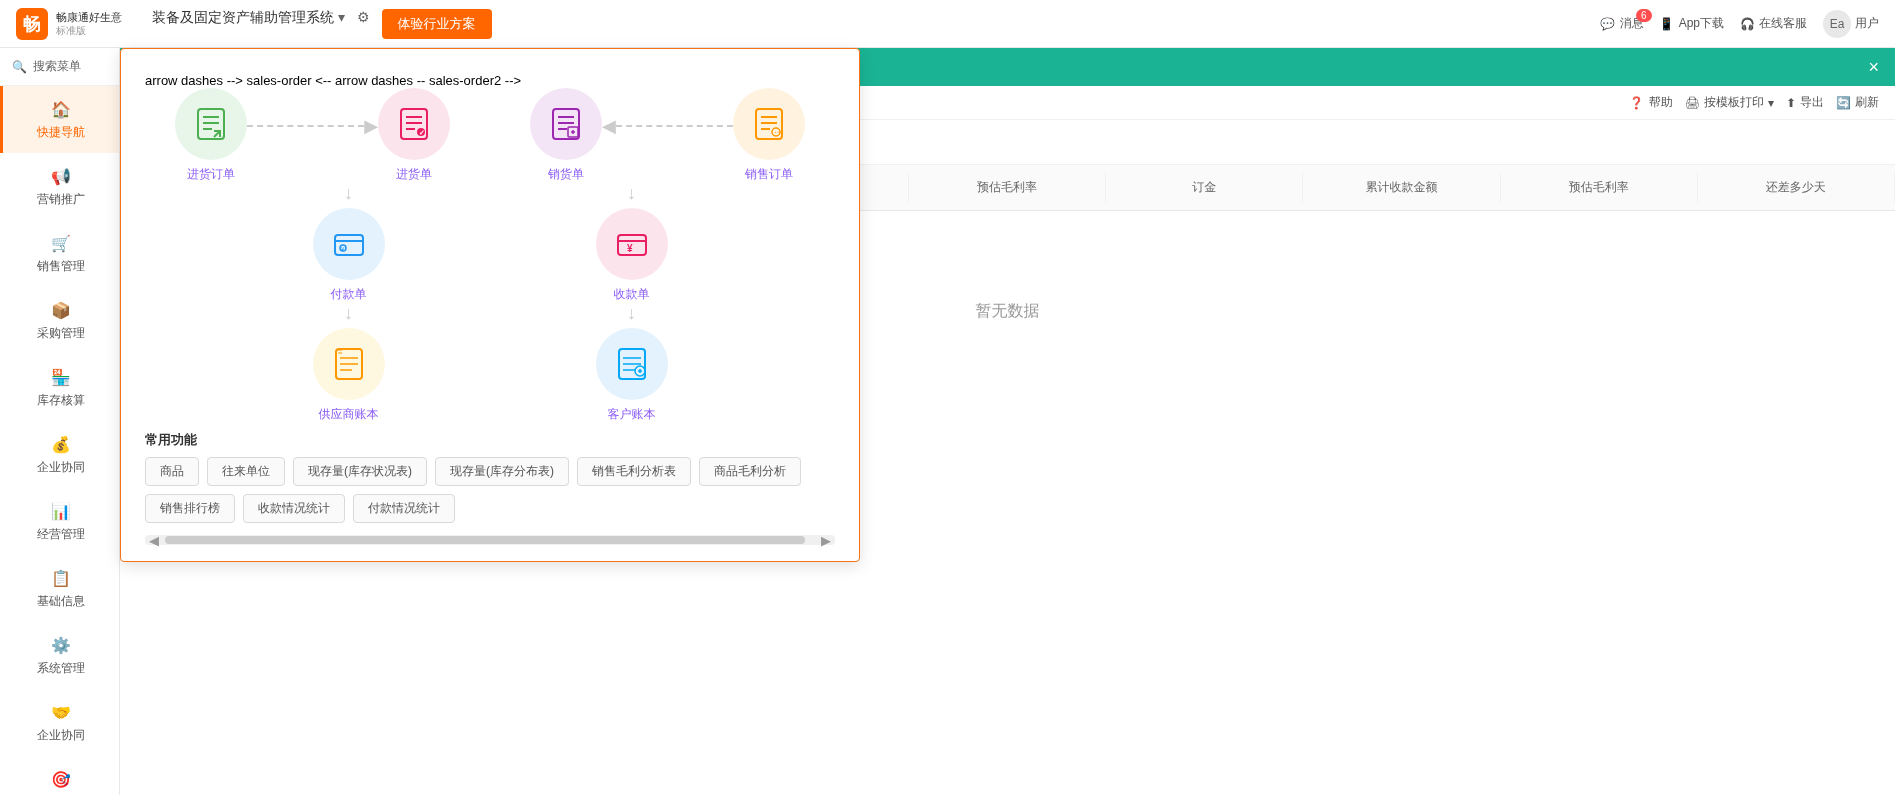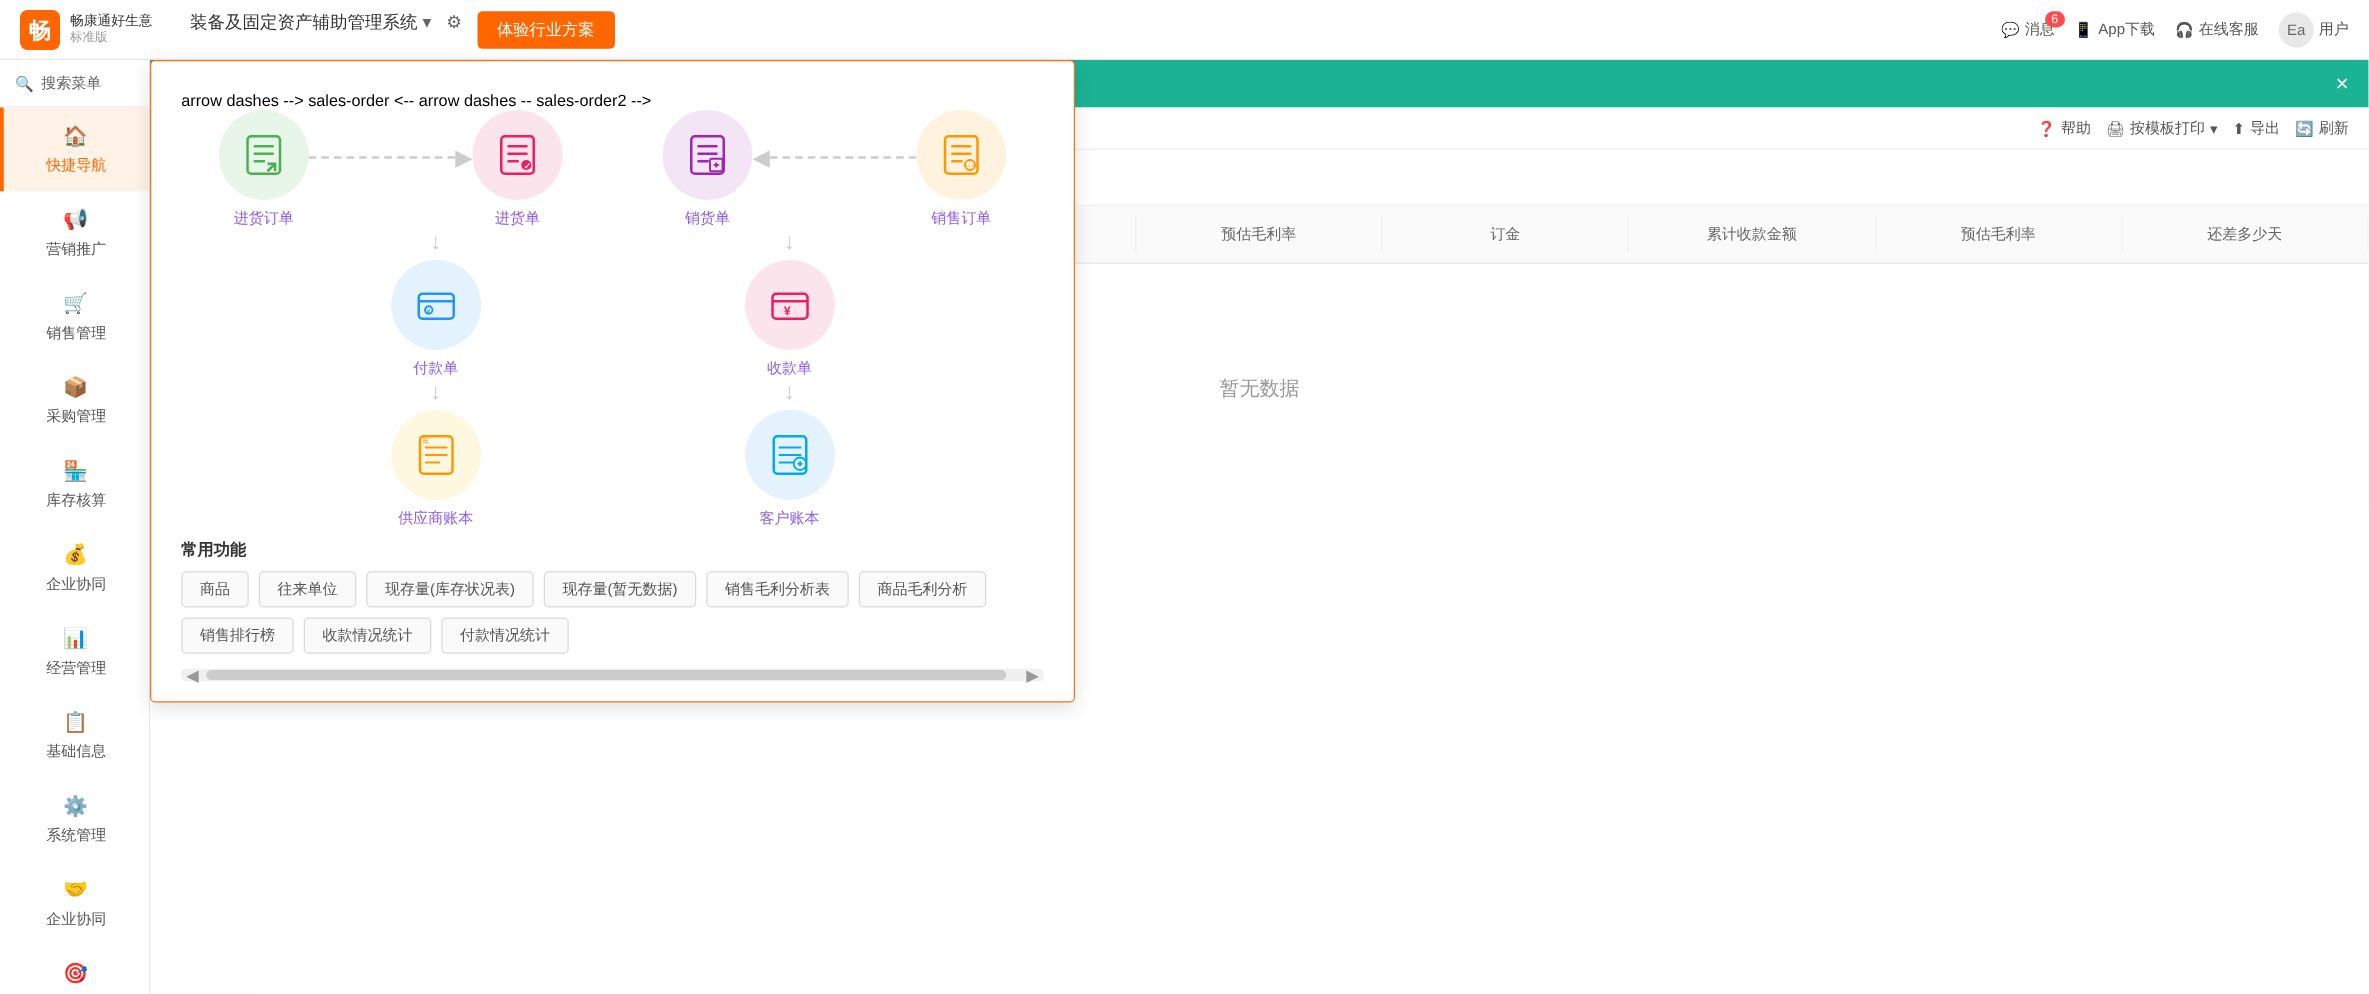--- a/index.html
+++ b/index.html
@@ -737,21 +737,21 @@
         <div style="width:72px;"></div>
       </div>
     </div>
 
     <div class="common-func">
       <div class="cf-title">常用功能</div>
       <div class="cf-buttons">
         <button class="cf-btn">商品</button>
         <button class="cf-btn">往来单位</button>
         <button class="cf-btn">现存量(库存状况表)</button>
-        <button class="cf-btn">现存量(暂无数据)</button>
+        <button class="cf-btn">现存量(库存分布表)</button>
         <button class="cf-btn">销售毛利分析表</button>
         <button class="cf-btn">商品毛利分析</button>
       </div>
       <div class="cf-buttons">
         <button class="cf-btn">销售排行榜</button>
         <button class="cf-btn">收款情况统计</button>
         <button class="cf-btn">付款情况统计</button>
       </div>
     </div>
 

